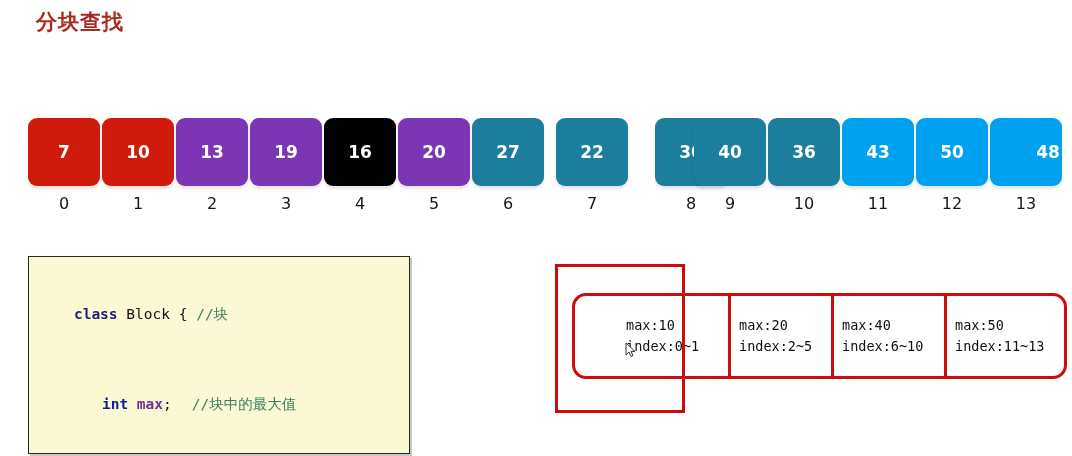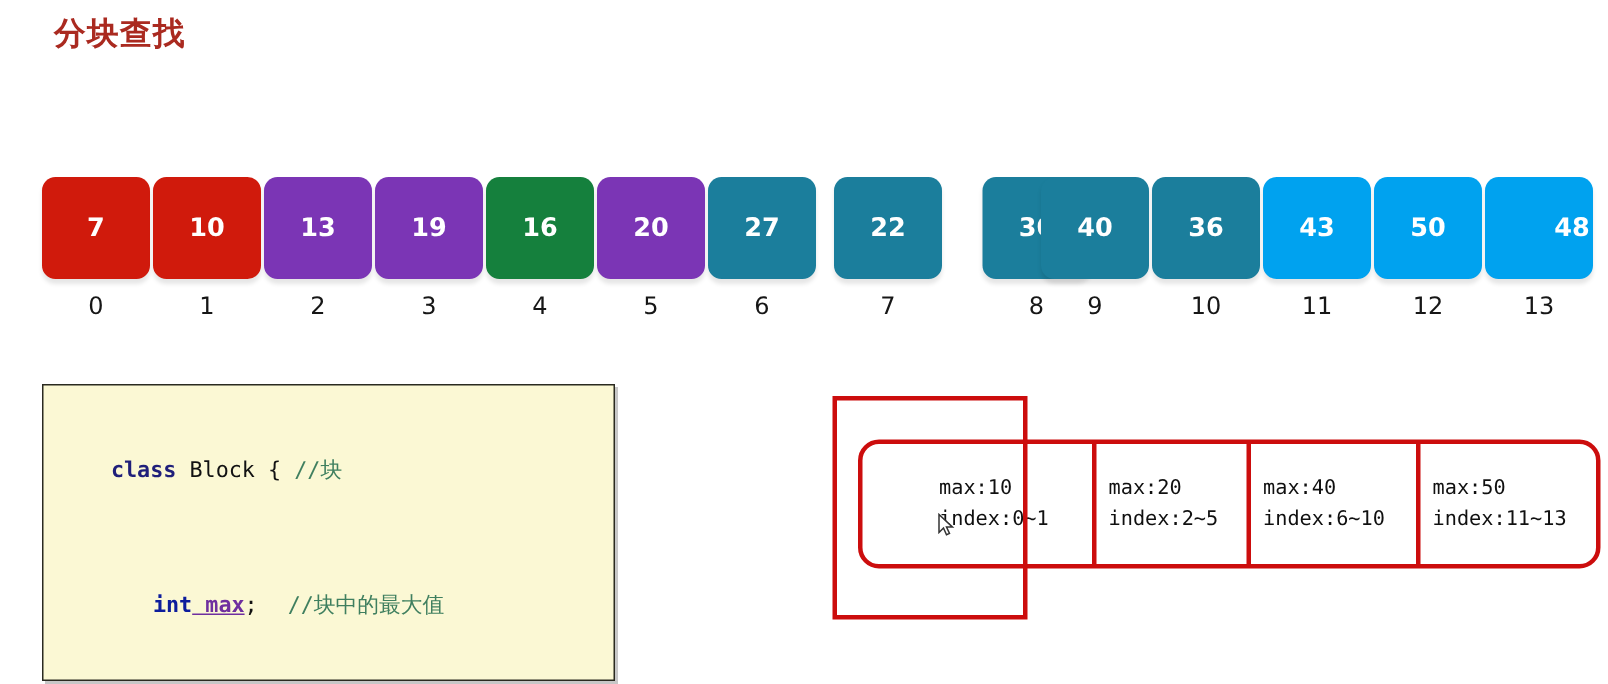--- a/index.html
+++ b/index.html
@@ -74,21 +74,21 @@
     box-sizing: border-box;
     padding: 12px 0 0 10px;
     font-family: "DejaVu Sans Mono", monospace;
     font-size: 14.5px;
     line-height: 30px;
   }
   .code-line { white-space: pre; }
   .tok-kw    { color: #1f1f7a; font-weight: bold; }
   .tok-type  { color: #0d1d9c; font-weight: bold; }
   .tok-cls   { color: #121212; }
-  .tok-var   { color: #6f2f9f; font-weight: bold; text-decoration: underline; }
+  .tok-var   { color: #6f2f9f; font-weight: bold; }
   .tok-punc  { color: #121212; }
   .tok-cmt   { color: #3f7f5f; }
 
   
   #block-table {
     position: absolute;
     left: 572px;
     top: 293px;
     height: 86px;
     display: flex;
@@ -152,21 +152,21 @@
     </div>
     <div class="cell-wrap" style="left: 148px;">
       <div class="cell-box" style="background: rgb(123, 53, 181);">13</div>
       <div class="cell-index">2</div>
     </div>
     <div class="cell-wrap" style="left: 222px;">
       <div class="cell-box" style="background: rgb(123, 53, 181);">19</div>
       <div class="cell-index">3</div>
     </div>
     <div class="cell-wrap" style="left: 296px;">
-      <div class="cell-box" style="background: #15803d; text-align: right;">16</div>
+      <div class="cell-box" style="background: #000000; text-align: right;">16</div>
       <div class="cell-index">4</div>
     </div>
     <div class="cell-wrap" style="left: 370px;">
       <div class="cell-box" style="background: rgb(123, 53, 181);">20</div>
       <div class="cell-index">5</div>
     </div>
     <div class="cell-wrap" style="left: 444px;">
       <div class="cell-box" style="background: rgb(27, 126, 156);">27</div>
       <div class="cell-index">6</div>
     </div>

